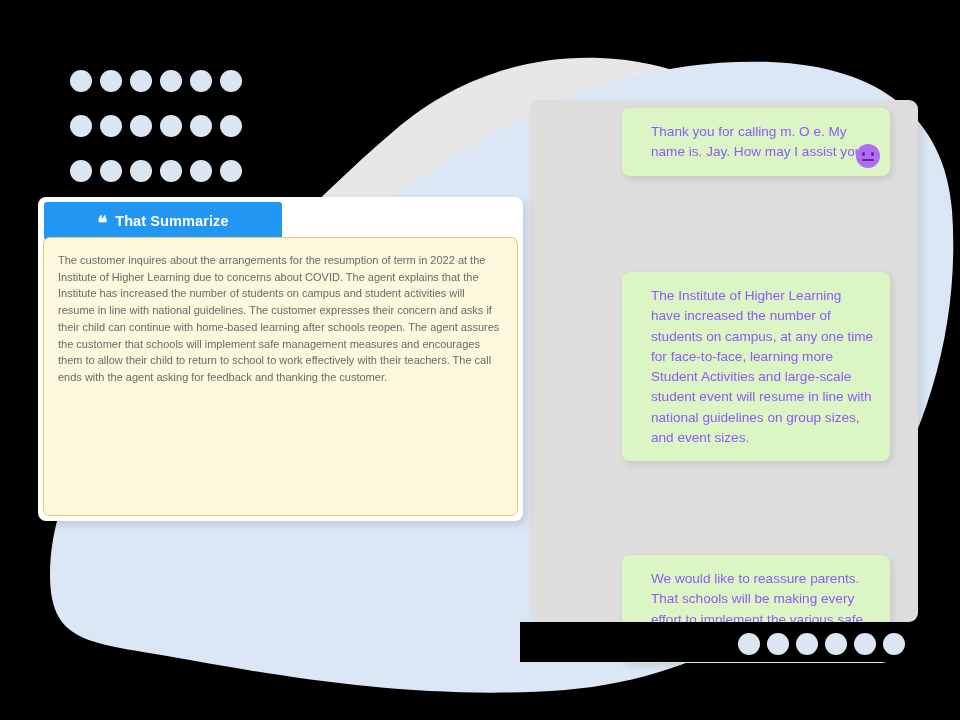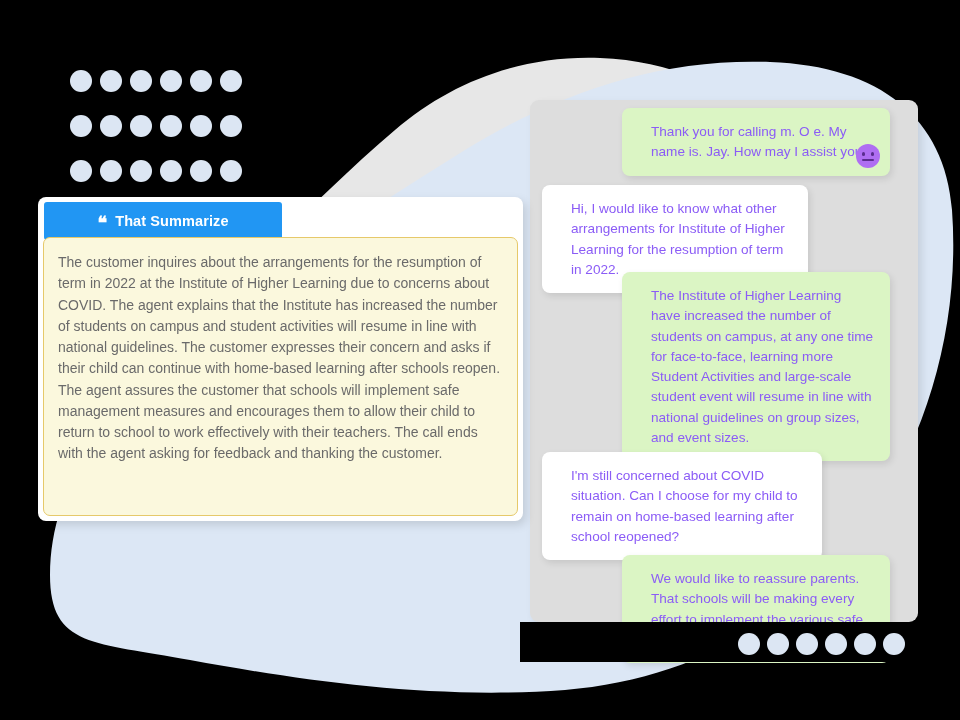--- a/index.html
+++ b/index.html
@@ -145,21 +145,21 @@
     font-weight: bold;
   }
   #summary-body {
     position: absolute;
     left: 5px; top: 40px;
     width: 475px; height: 279px;
     background: #fbf8dd;
     border: 1px solid #e6c96a;
     border-radius: 7px;
     padding: 14px 16px 10px 14px;
-    font-size: 14px;
+    font-size: 11px;
     line-height: 1.52;
     color: #6a6a6a;
   }
 </style>
 </head>
 <body>
 
 <div id="stage">
 
   <svg id="blob-layer" viewBox="0 0 960 720" preserveAspectRatio="none">
@@ -200,31 +200,25 @@
 
     <div id="bubble-1" class="bubble agent">
       <p>Thank you for calling m. O e. My name is. Jay. How may I assist you?</p>
       <span class="emoji-avatar">
         <span class="eye l"></span>
         <span class="eye r"></span>
         <span class="mouth"></span>
       </span>
     </div>
 
-    <div id="bubble-2" class="bubble customer">
-      <p>Hi, I would like to know what other arrangements for Institute of Higher Learning for the resumption of term in 2022.</p>
-    </div>
 
     <div id="bubble-3" class="bubble agent">
       <p>The Institute of Higher Learning have increased the number of students on campus, at any one time for face-to-face, learning more Student Activities and large-scale student event will resume in line with national guidelines on group sizes, and event sizes.</p>
     </div>
 
-    <div id="bubble-4" class="bubble customer">
-      <p>I'm still concerned about COVID situation. Can I choose for my child to remain on home-based learning after school reopened?</p>
-    </div>
 
     <div id="bubble-5" class="bubble agent">
       <p>We would like to reassure parents. That schools will be making every effort to implement the various safe management</p>
     </div>
 
   </div>
 
   <div style="position:absolute;left:520px;top:622px;width:420px;height:40px;background:#000000;"></div>
 
   <div id="dots-bottomright" class="dot-grid">

